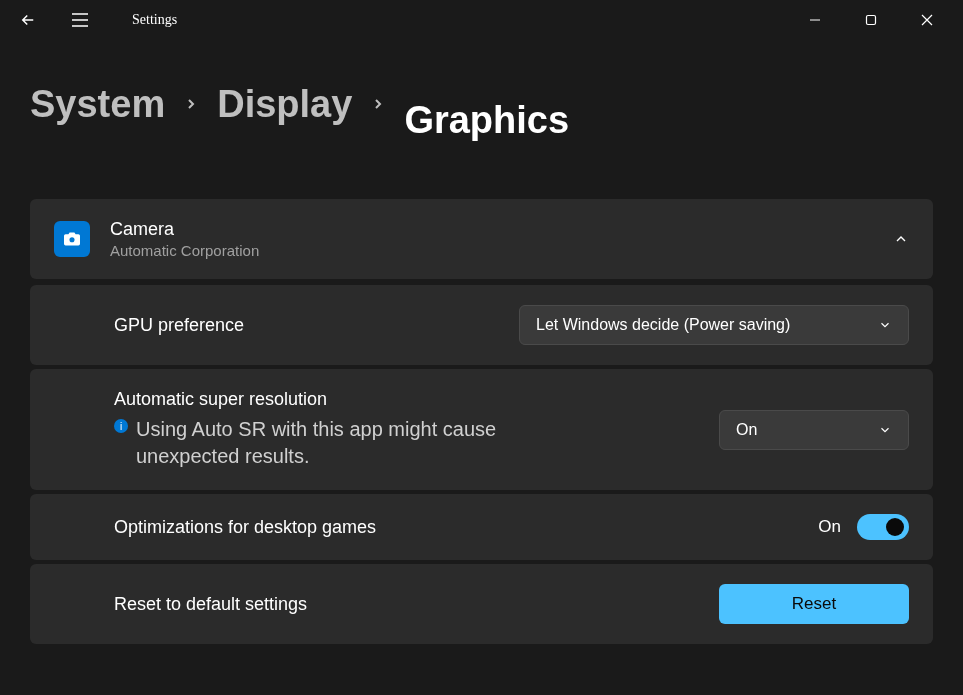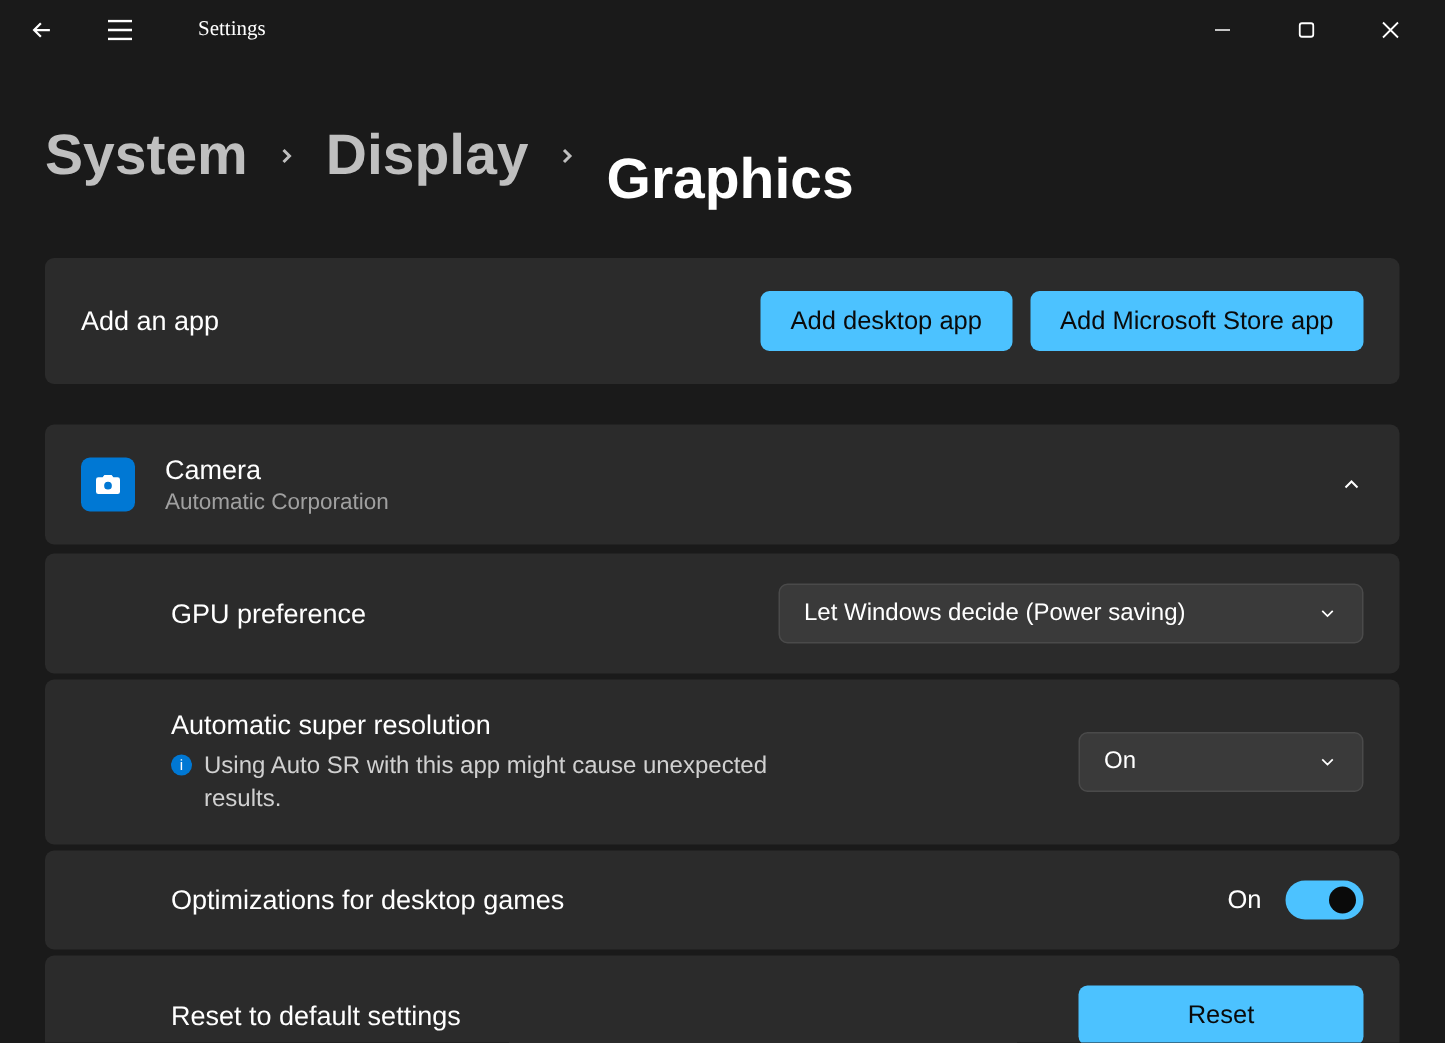--- a/index.html
+++ b/index.html
@@ -162,21 +162,21 @@
     border-radius: 50%;
     flex-shrink: 0;
     display:flex;
     align-items:center;
     justify-content:center;
     font-size:10px;
     color:#fff;
     margin-top:3px;
   }
   .setting-desc {
-    font-size: 16px;
+    font-size: 20px;
     color: #d0d0d0;
     line-height: 1.35;
   }
   .dropdown {
     background: #3a3a3a;
     border: 1px solid #4a4a4a;
     border-radius: 6px;
     padding: 10px 16px;
     display: flex;
     align-items: center;
@@ -263,27 +263,20 @@
   <span class="bc-sep">
       <svg width="16" height="16" viewBox="0 0 24 24" fill="none" stroke="#bfbfbf" stroke-width="3">
         <path d="M9 6l6 6-6 6"></path>
       </svg>
     </span>
   <span class="bc-item current">Graphics</span>
 </div>
 
 <div class="content">
 
-  <div class="card add-app-row">
-    <div class="add-app-label">Add an app</div>
-    <div class="btn-group">
-      <button class="btn-primary">Add desktop app</button>
-      <button class="btn-primary">Add Microsoft Store app</button>
-    </div>
-  </div>
 
   <div class="card app-header">
     <div class="app-icon">
       <svg width="20" height="16" viewBox="0 0 24 20" fill="#ffffff">
           <path d="M9 2l-1.5 2H4a2 2 0 00-2 2v10a2 2 0 002 2h16a2 2 0 002-2V6a2 2 0 00-2-2h-3.5L15 2H9z"></path>
           <circle cx="12" cy="11" r="3.2" fill="#0078d4"></circle>
         </svg>
     </div>
     <div class="app-text">
       <div class="app-name">Camera</div>

